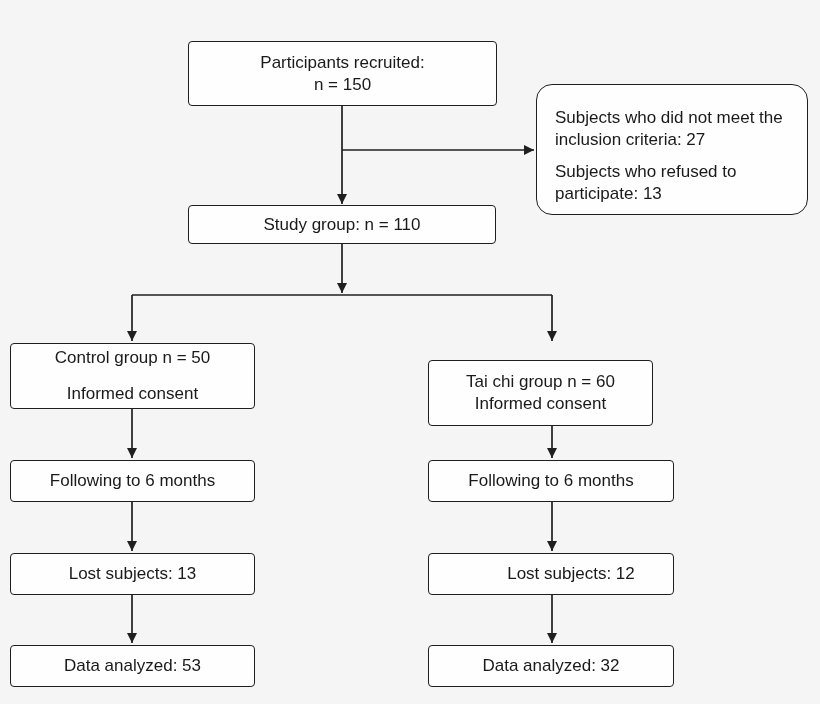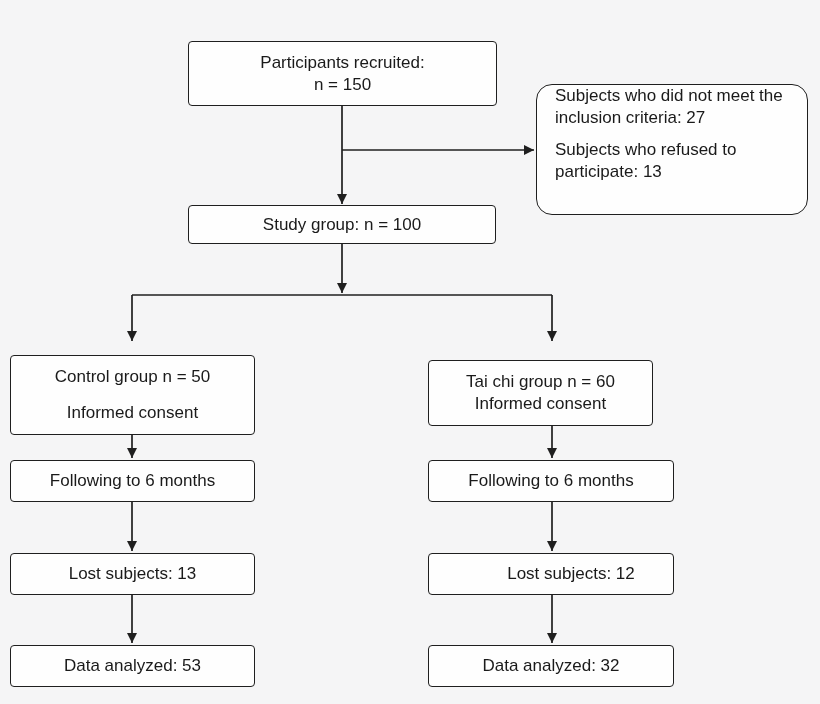--- a/index.html
+++ b/index.html
@@ -38,26 +38,26 @@
     text-align: center;
   }
   .node div { white-space: nowrap; }
   .node.recruited { left: 188px; top: 41px;  width: 309px; height: 65px; }
   .node.excluded  {
     left: 536px; top: 84px; width: 272px; height: 131px;
     border-radius: 16px;
     align-items: center;
     justify-content: flex-start;
     text-align: left;
-    padding: 0 16px 10px 18px;
+    padding: 22px 16px 10px 18px;
   }
   .node.excluded p { margin: 0 0 10px 0; white-space: normal; }
   .node.excluded p:last-child { margin-bottom: 0; }
   .node.study     { left: 188px; top: 205px; width: 308px; height: 39px; }
-  .node.control   { left: 10px;  top: 355px; width: 245px; height: 80px; gap: 14px; }
+  .node.control   { left: 10px;  top: 343px; width: 245px; height: 66px; gap: 14px; }
   .node.taichi    { left: 428px; top: 360px; width: 225px; height: 66px; }
   .node.follow-l  { left: 10px;  top: 460px; width: 245px; height: 42px; }
   .node.follow-r  { left: 428px; top: 460px; width: 246px; height: 42px; }
   .node.lost-l    { left: 10px;  top: 553px; width: 245px; height: 42px; }
   .node.lost-r    { left: 428px; top: 553px; width: 246px; height: 42px; padding-left: 40px; }
   .node.data-l    { left: 10px;  top: 645px; width: 245px; height: 42px; }
   .node.data-r    { left: 428px; top: 645px; width: 246px; height: 42px; }
 </style>
 </head>
 <body>
@@ -90,21 +90,21 @@
     <div>Participants recruited:</div>
     <div>n = 150</div>
   </div>
 
   <div class="node excluded">
     <p>Subjects who did not meet the inclusion criteria: 27</p>
     <p>Subjects who refused to participate: 13</p>
   </div>
 
   <div class="node study">
-    <div>Study group: n = 100</div>
+    <div>Study group: n = 110</div>
   </div>
 
   <div class="node control">
     <div>Control group n = 50</div>
     <div>Informed consent</div>
   </div>
 
   <div class="node taichi">
     <div>Tai chi group n = 60</div>
     <div>Informed consent</div>

